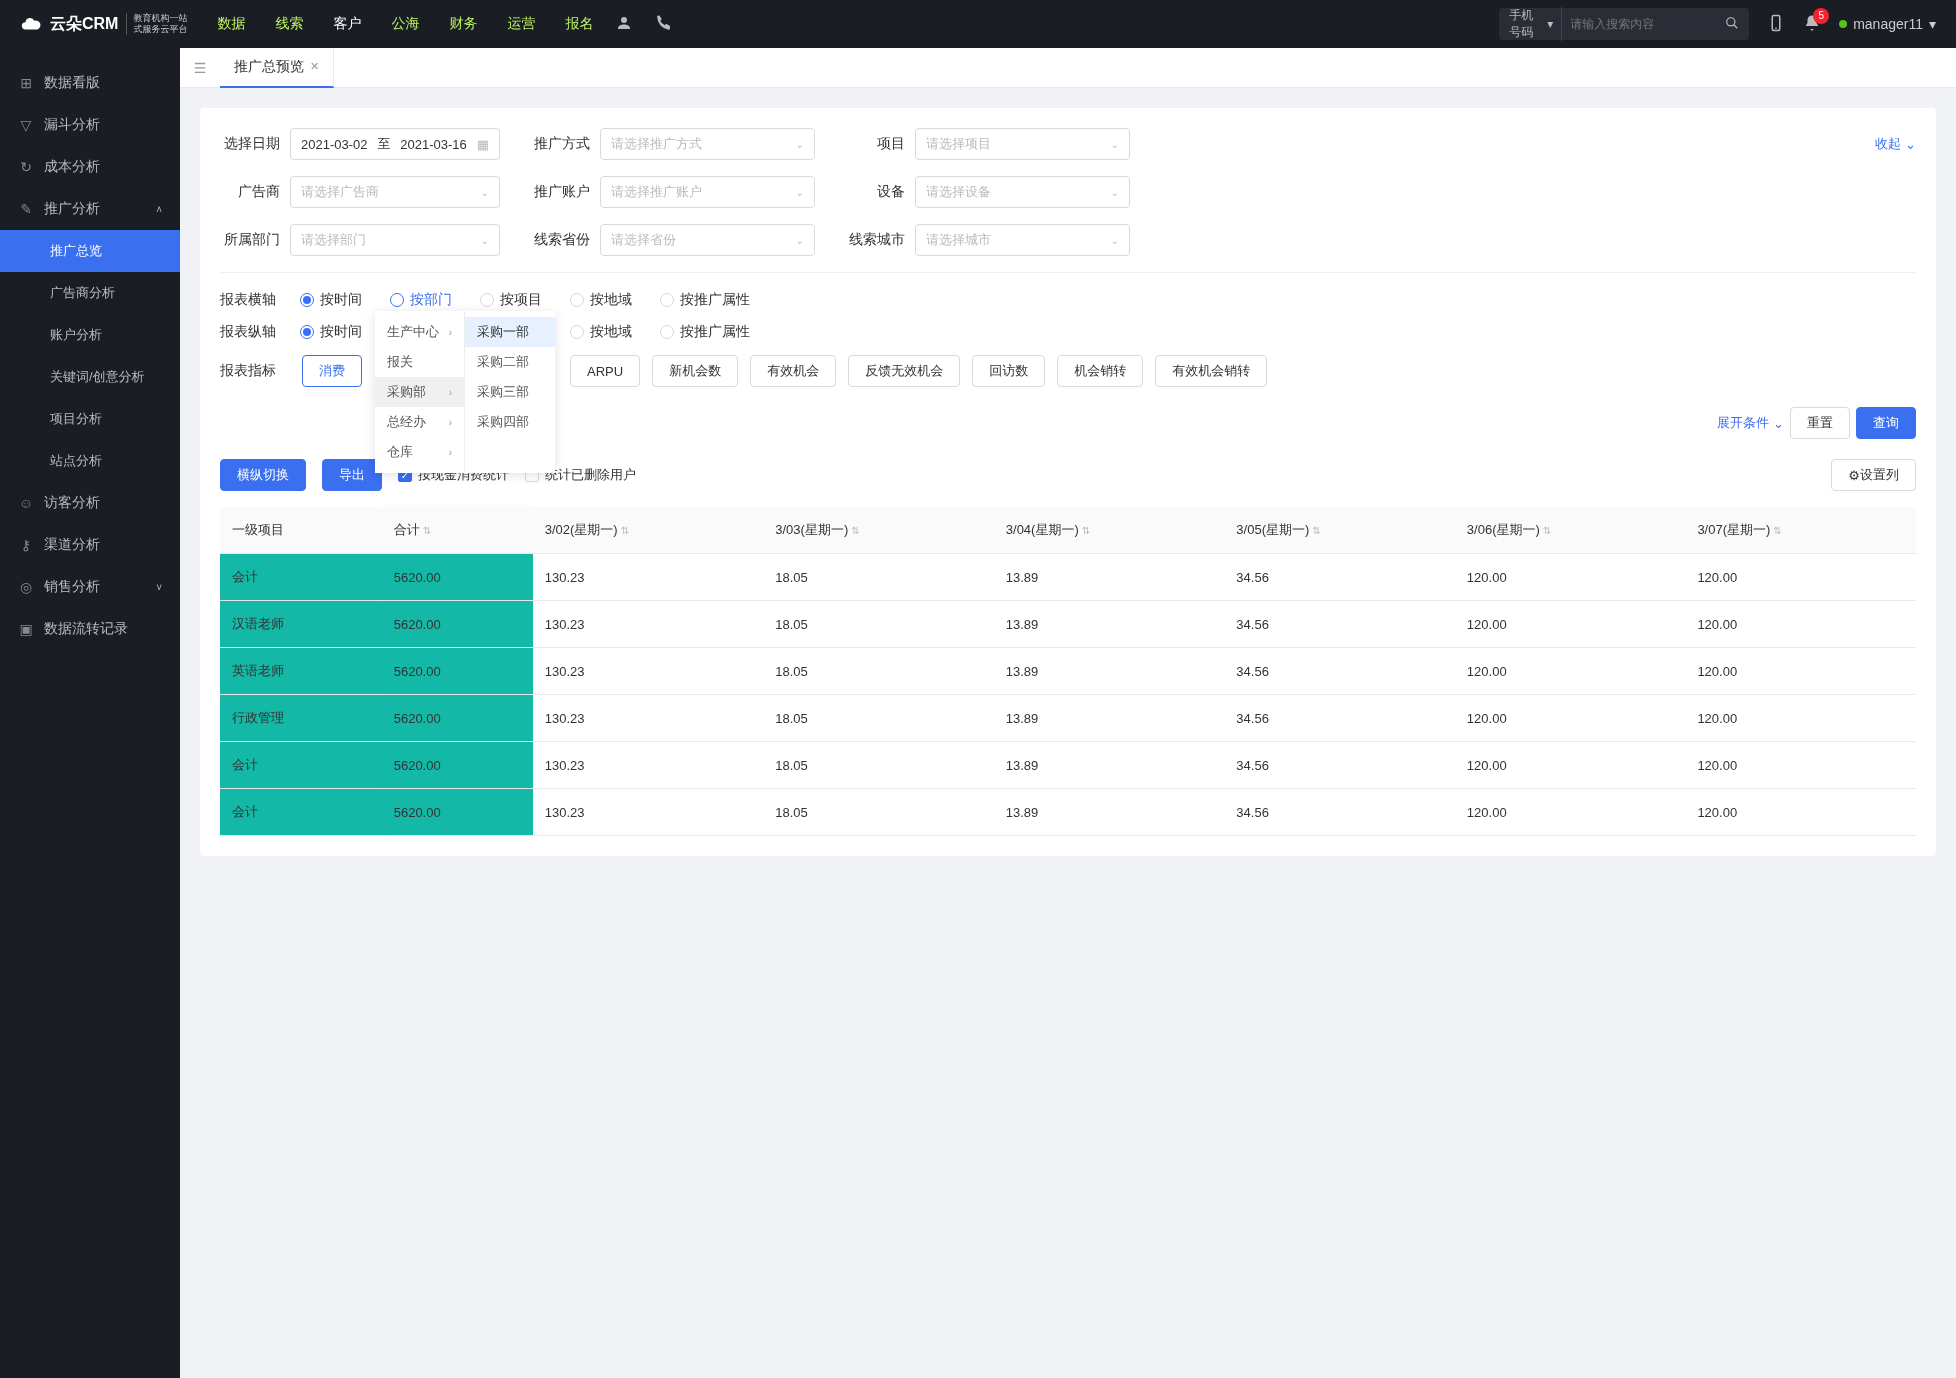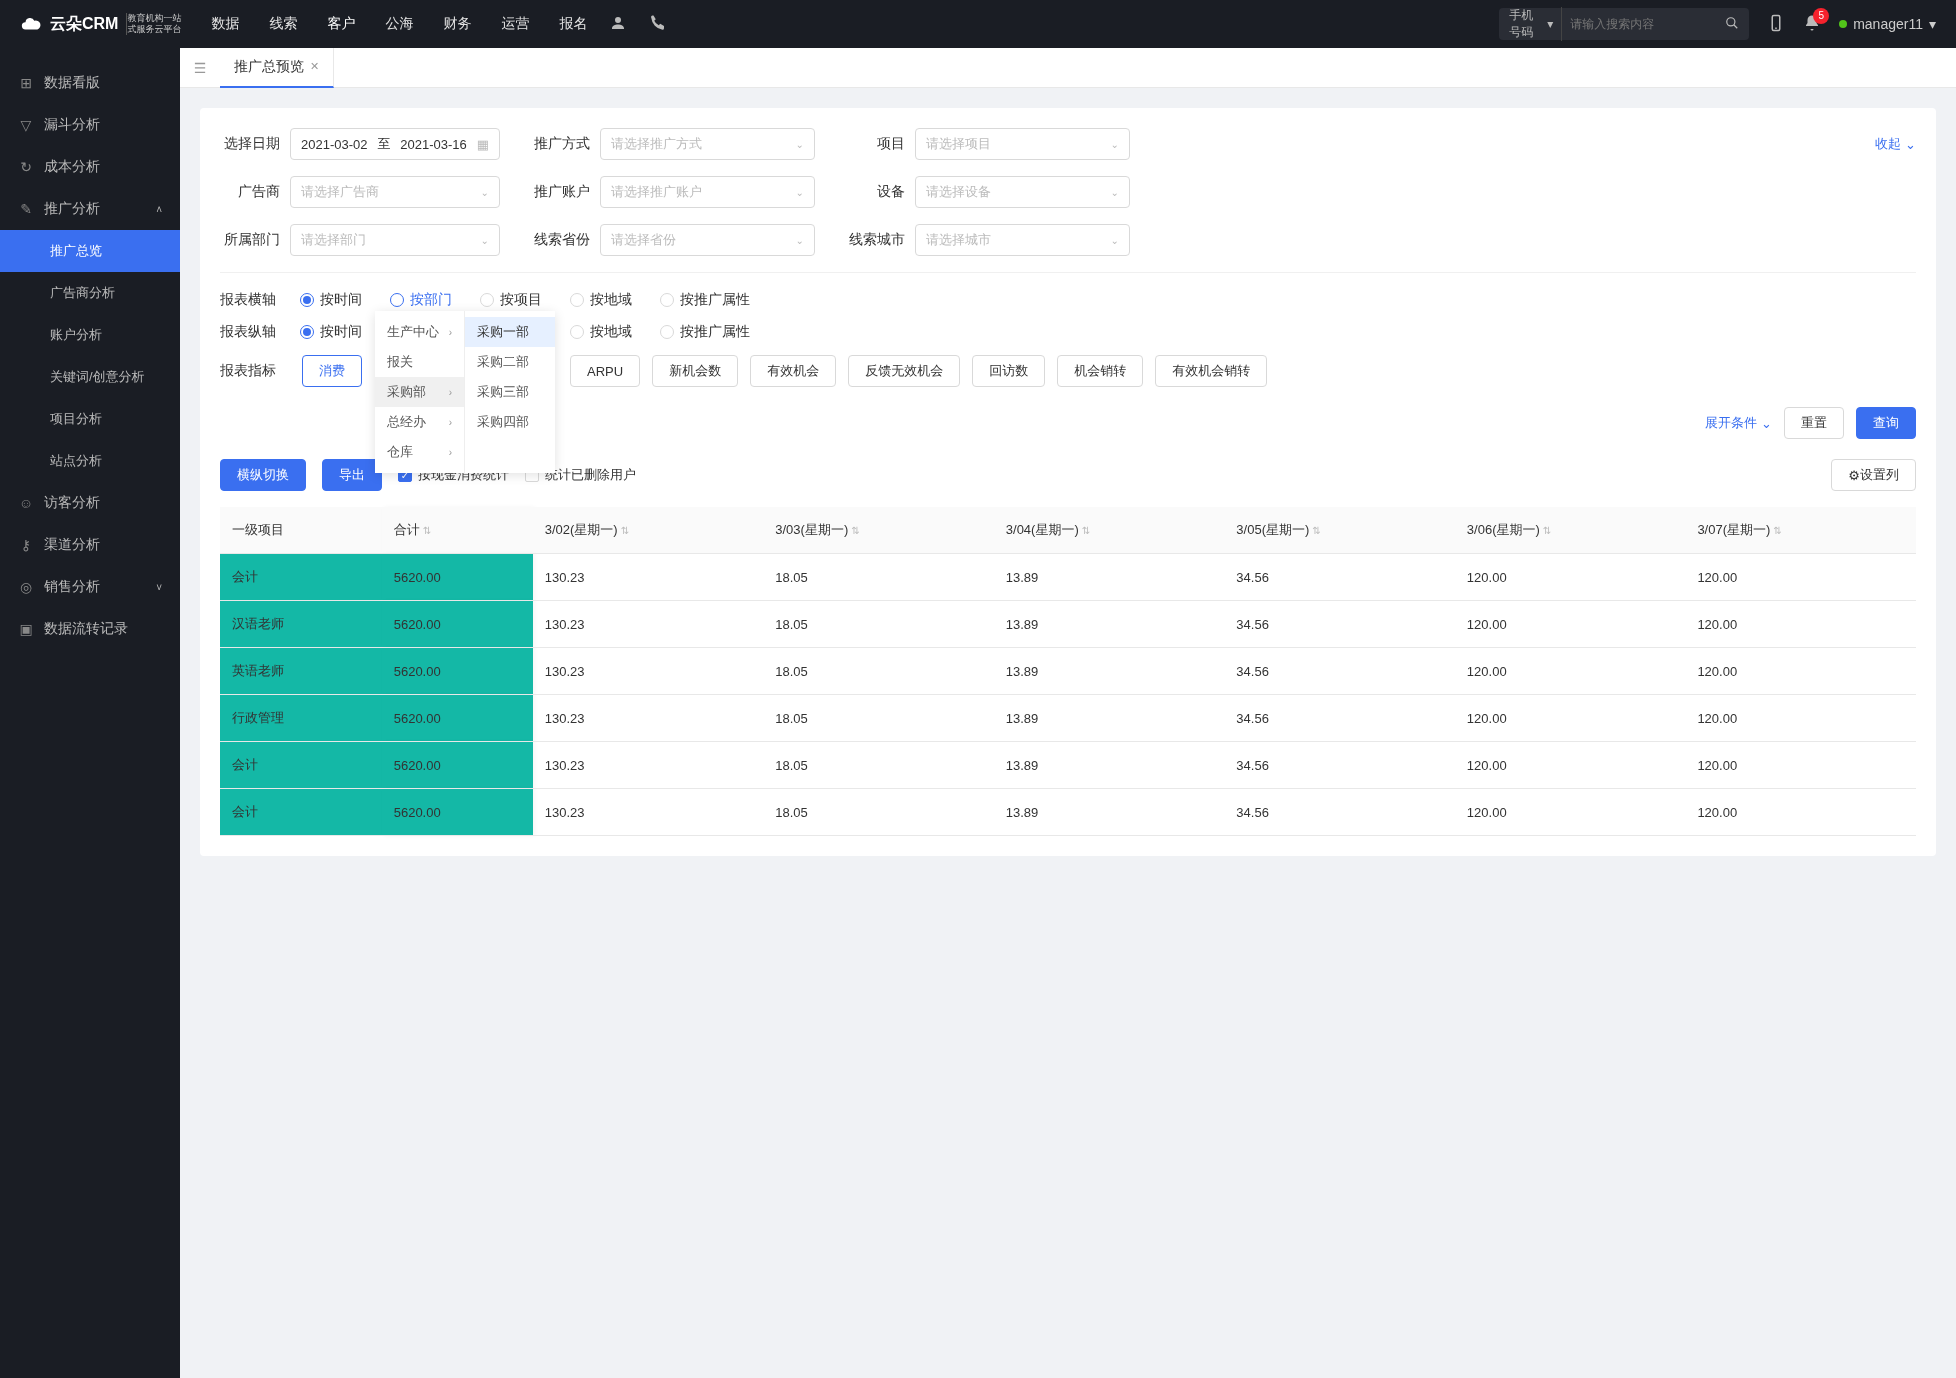--- a/index.html
+++ b/index.html
@@ -1,22 +1,22 @@
 <!DOCTYPE html>
 <html><head>
 <meta charset="utf-8">
 <style>
 * { margin:0; padding:0; box-sizing:border-box; }
 body { font-family:-apple-system,BlinkMacSystemFont,"PingFang SC","Microsoft YaHei",sans-serif; font-size:14px; color:#333; background:#fff; }
 .top-nav { height:48px; background:#1a1d24; display:flex; align-items:center; padding:0 20px; color:#ccc; }
 .logo-wrap { display:flex; align-items:center; gap:8px; margin-right:30px; }
 .logo-text { color:#fff; font-weight:bold; font-size:16px; }
-.logo-sub { font-size:9px; color:#ccc; border-left:1px solid #555; line-height:1.2; }
+.logo-sub { font-size:9px; color:#ccc; border-left:1px solid #555; padding-left:6px; line-height:1.2; }
 .nav-items { display:flex; gap:30px; }
-.nav-item { color:#e5e5e5; cursor:pointer; font-size:14px; }
+.nav-item { color:#bef264; cursor:pointer; font-size:14px; }
 .nav-item.active { color:#fff; font-weight:500; }
 .nav-icons { display:flex; gap:22px; margin-left:22px; }
 .nav-right { margin-left:auto; display:flex; align-items:center; gap:18px; }
 .search-box { display:flex; align-items:center; background:#2a2d35; border-radius:4px; height:32px; padding:0 10px; width:250px; }
 .search-sel { color:#bbb; font-size:12px; border-right:1px solid #444; padding-right:8px; margin-right:8px; display:flex; align-items:center; gap:4px; }
 .search-input { background:transparent; border:none; outline:none; color:#bbb; font-size:12px; flex:1; }
 .bell-wrap { position:relative; cursor:pointer; }
 .badge { position:absolute; top:-6px; right:-8px; background:#f5222d; color:#fff; border-radius:50%; width:16px; height:16px; font-size:10px; display:flex; align-items:center; justify-content:center; }
 .user-wrap { display:flex; align-items:center; gap:6px; color:#ccc; cursor:pointer; }
 .status-dot { width:8px; height:8px; border-radius:50%; background:#52c41a; }
@@ -64,21 +64,21 @@
 .metric-btn.active { border-color:#3a6ff0; color:#3a6ff0; }
 
 .cascade-menu { position:absolute; top:20px; left:155px; display:flex; box-shadow:0 2px 12px rgba(0,0,0,0.12); border-radius:4px; z-index:10; background:#701a75;justify-content:center; }
 .cascade-col { width:90px; padding:6px 0; background:#fff; }
 .cascade-col:first-child { border-right:1px solid #eee; }
 .cascade-item { padding:6px 12px; font-size:13px; color:#555; cursor:pointer; display:flex; align-items:center; justify-content:space-between; }
 .cascade-item.active { background:#f0f0f0; }
 .cascade-item.selected { background:#e6f0ff; color:#333; }
 .cascade-item .arr { font-size:10px; color:#999; }
 
-.action-row { display:flex; align-items:center; justify-content:flex-end; gap:12px; margin:20px 0 6px; }
+.action-row { display:flex; align-items:center; justify-content:flex-end; gap:6px; margin:20px 0 6px; }
 .link-expand { color:#3a6ff0; cursor:pointer; font-size:13px; display:flex; align-items:center; gap:4px; margin-right:auto; margin-left:0; }
 .btn { height:32px; padding:0 16px; border-radius:4px; cursor:pointer; font-size:13px; display:inline-flex; align-items:center; }
 .btn-default { border:1px solid #d9d9d9; background:#fff; color:#333; }
 .btn-primary { border:1px solid #3a6ff0; background:#3a6ff0; color:#fff; }
 
 .table-toolbar { display:flex; align-items:center; gap:16px; margin:20px 0 16px; }
 .checkbox { display:flex; align-items:center; gap:6px; cursor:pointer; font-size:13px; color:#333; }
 .check-box { width:14px; height:14px; border:1px solid #d9d9d9; border-radius:2px; display:inline-flex; align-items:center; justify-content:center; }
 .check-box.checked { background:#3a6ff0; border-color:#3a6ff0; color:#fff; font-size:10px; }
 .settings-btn { margin-left:auto; }

